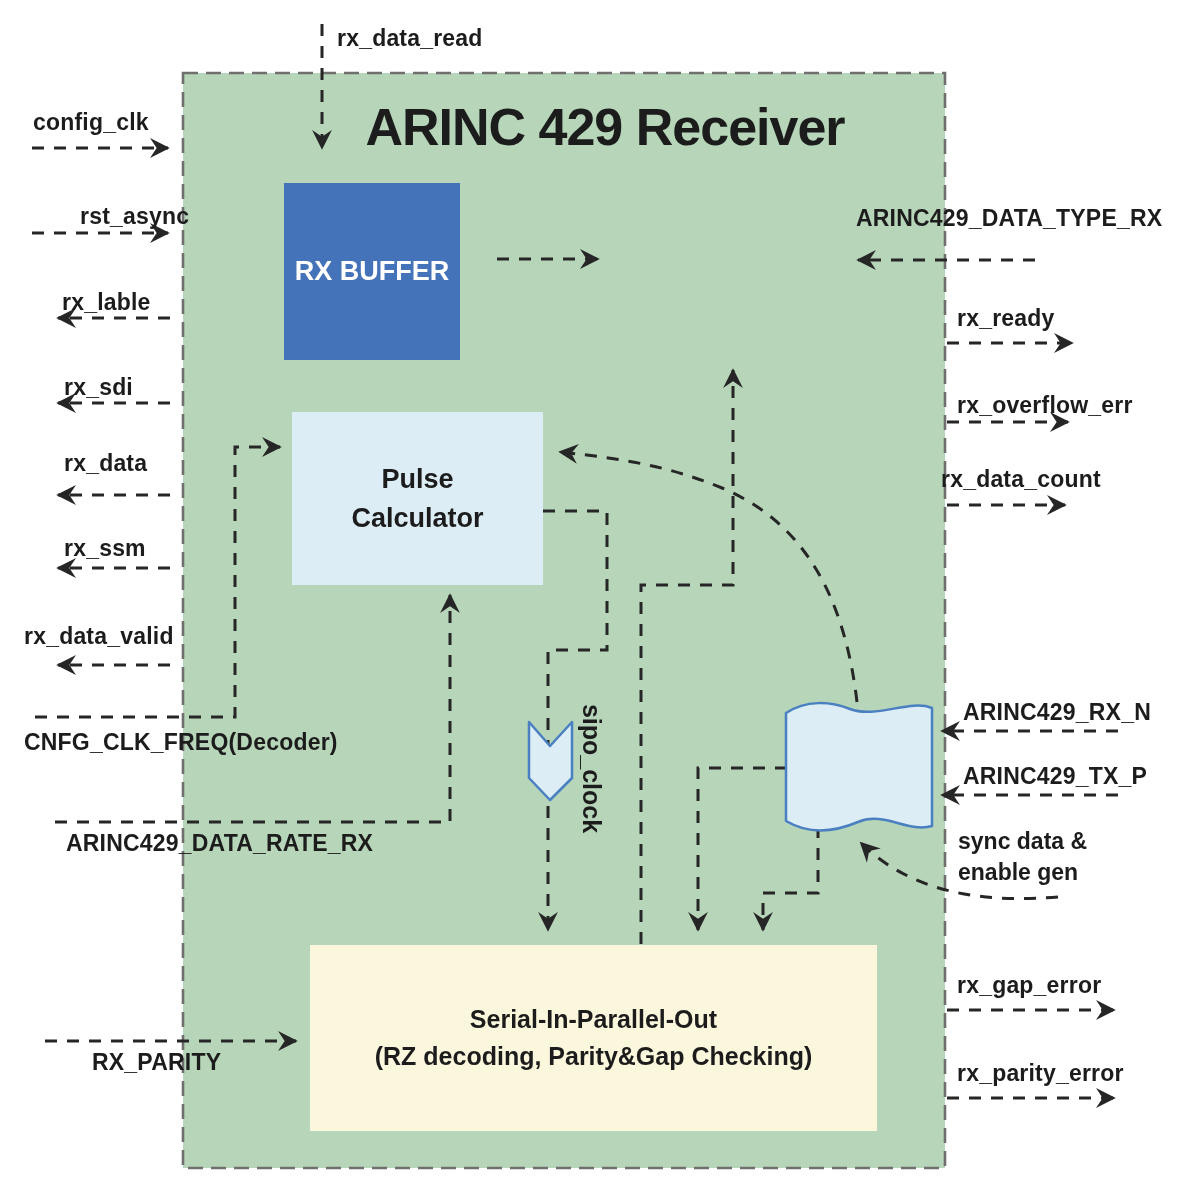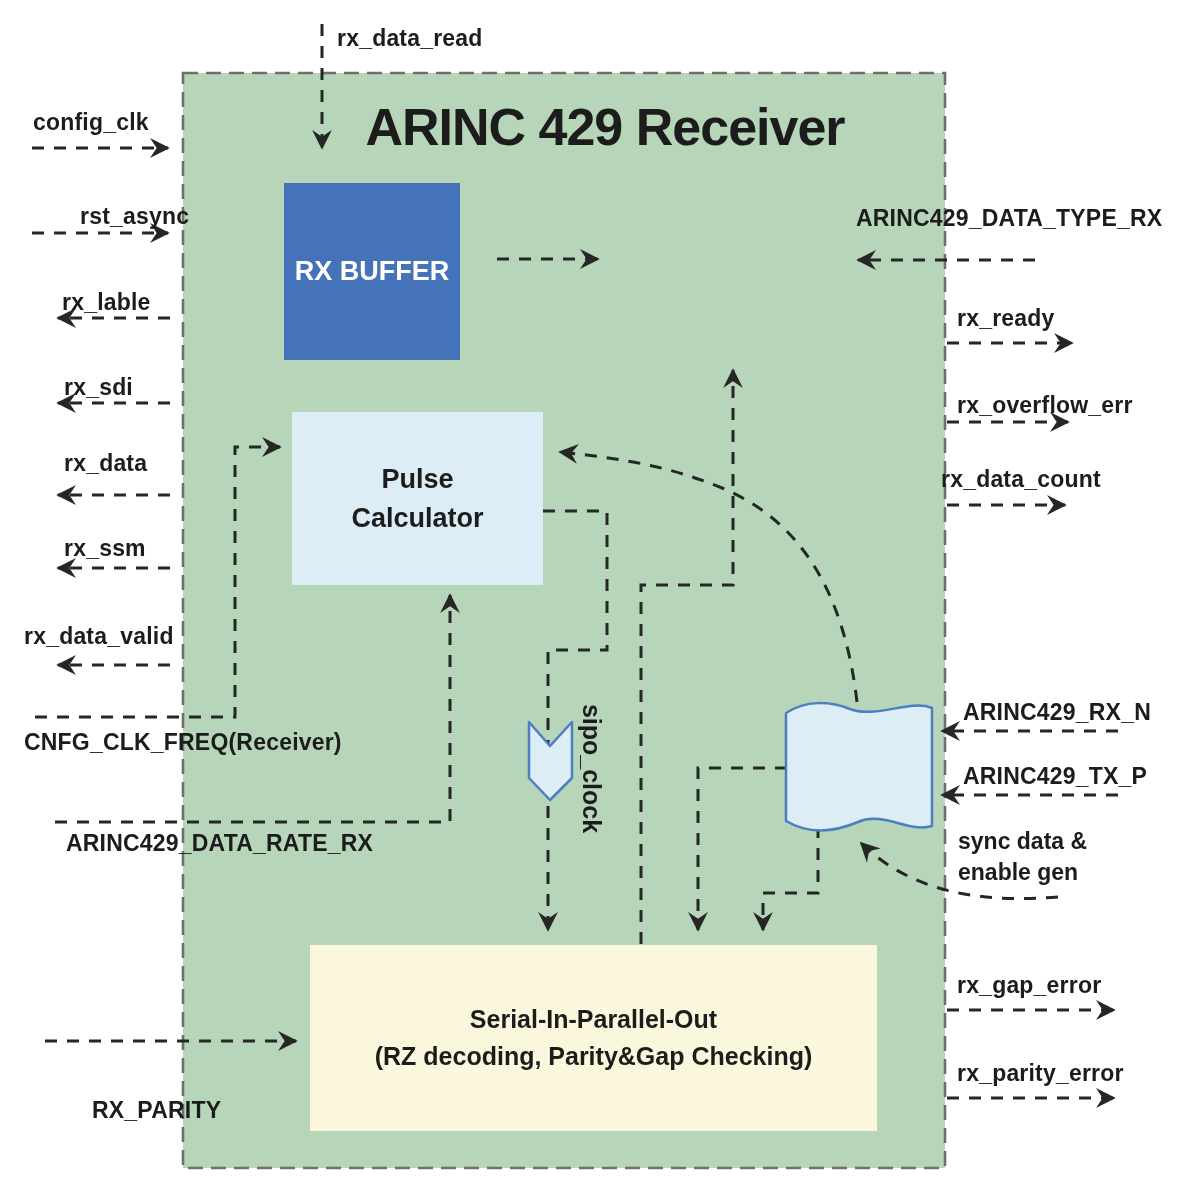--- a/index.html
+++ b/index.html
@@ -92,23 +92,23 @@
   <div class="sipo-clock">sipo_clock</div>
 
   <div class="lbl" style="left:337px;top:25px;">rx_data_read</div>
   <div class="lbl" style="left:33px;top:109px;">config_clk</div>
   <div class="lbl" style="left:33px;top:203px;margin-left:47px;">rst_async</div>
   <div class="lbl" style="left:62px;top:289px;">rx_lable</div>
   <div class="lbl" style="left:64px;top:374px;">rx_sdi</div>
   <div class="lbl" style="left:64px;top:450px;">rx_data</div>
   <div class="lbl" style="left:64px;top:535px;">rx_ssm</div>
   <div class="lbl" style="left:24px;top:623px;">rx_data_valid</div>
-  <div class="lbl" style="left:24px;top:729px;">CNFG_CLK_FREQ(Receiver)</div>
+  <div class="lbl" style="left:24px;top:729px;">CNFG_CLK_FREQ(Decoder)</div>
   <div class="lbl" style="left:66px;top:830px;">ARINC429_DATA_RATE_RX</div>
-  <div class="lbl" style="left:92px;top:1049px;margin-top:48px;">RX_PARITY</div>
+  <div class="lbl" style="left:92px;top:1049px;">RX_PARITY</div>
 
   <div class="lbl" style="left:856px;top:205px;">ARINC429_DATA_TYPE_RX</div>
   <div class="lbl" style="left:957px;top:305px;">rx_ready</div>
   <div class="lbl" style="left:957px;top:392px;">rx_overflow_err</div>
   <div class="lbl" style="left:933px;top:466px;margin-left:8px;">rx_data_count</div>
   <div class="lbl" style="left:963px;top:699px;">ARINC429_RX_N</div>
   <div class="lbl" style="left:963px;top:763px;">ARINC429_TX_P</div>
   <div class="sync-lbl">
     <div>sync data &amp;</div>
     <div>enable gen</div>

